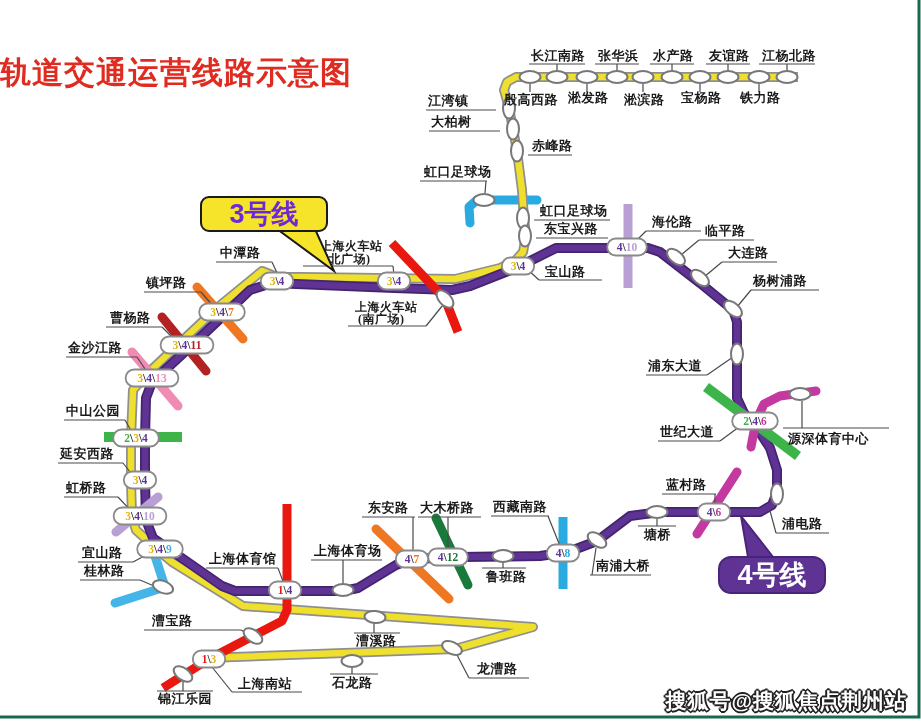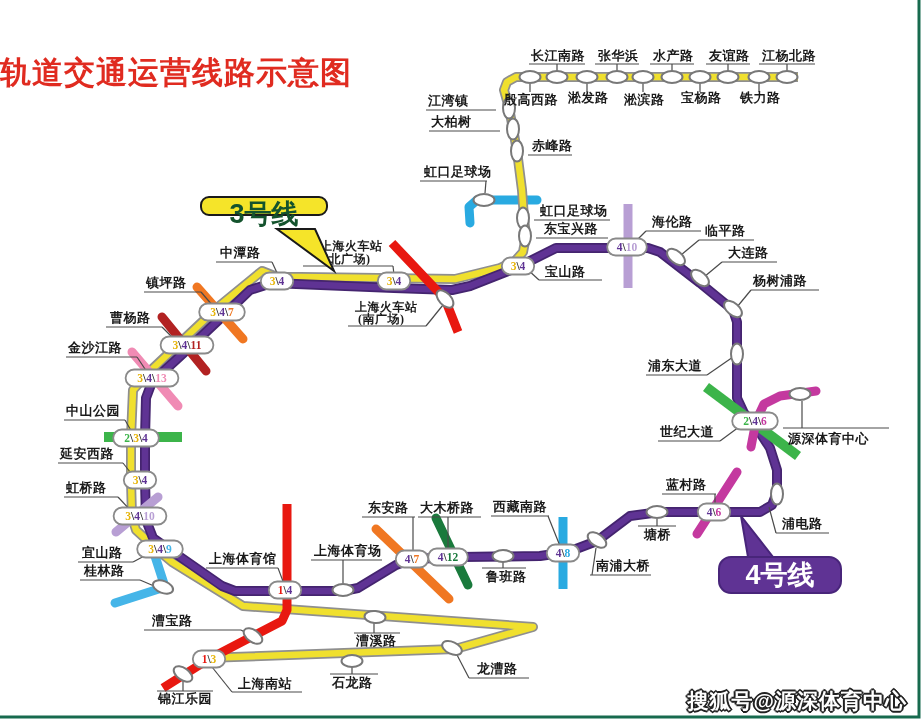--- a/index.html
+++ b/index.html
@@ -2,23 +2,23 @@
 <html><head>
 <meta charset="utf-8">
 <style>
   html,body{margin:0;padding:0;background:#fff;}
   #stage{position:relative;width:921px;height:722px;background:#ffffff;overflow:hidden;
          font-family:"Liberation Sans","DejaVu Sans",sans-serif;}
   #map-svg{position:absolute;left:0;top:0;}
   .page-title{position:absolute;left:0;top:52px;font-size:31px;font-weight:bold;
               letter-spacing:1px;color:#e02b20;white-space:nowrap;}
   .callout{position:absolute;text-align:center;font-weight:bold;box-sizing:border-box;}
-  .callout-3{left:200px;top:196px;width:128px;height:20px;line-height:32px;font-size:27px;
-             color:#14532d;background:#f5e429;border:2.5px solid #1a1a1a;border-radius:9px;}
-  .callout-4{left:718px;top:556px;width:124px;height:38px;line-height:35px;font-size:27px;
+  .callout-3{left:200px;top:196px;width:128px;height:36px;line-height:32px;font-size:27px;
+             color:#6d28d9;background:#f5e429;border:2.5px solid #1a1a1a;border-radius:9px;}
+  .callout-4{left:718px;top:556px;width:108px;height:38px;line-height:35px;font-size:27px;
              color:#fff;background:#5f3394;border:2px solid #48257a;border-radius:13px;}
   .watermark{position:absolute;right:14px;top:687px;font-size:21px;font-weight:bold;
              color:#fff;letter-spacing:1px;white-space:nowrap;
              text-shadow:-2px 0 0 #222,2px 0 0 #222,0 -2px 0 #222,0 2px 0 #222,
                          -1px -1px 0 #222,1px 1px 0 #222,-1px 1px 0 #222,1px -1px 0 #222;}
   text{font-family:"Liberation Serif","DejaVu Serif",serif;}
 </style>
 </head>
 <body>
 
@@ -258,14 +258,14 @@
       <text x="332" y="687" font-size="13" font-weight="bold" fill="#1a1a1a" letter-spacing="0.5">石龙路</text>
       <text x="356" y="645" font-size="13" font-weight="bold" fill="#1a1a1a" letter-spacing="0.5">漕溪路</text>
       <text x="477" y="673" font-size="13" font-weight="bold" fill="#1a1a1a" letter-spacing="0.5">龙漕路</text>
       <polygon points="277,229 315,229 334,271" fill="#f5e429" stroke="#1a1a1a" stroke-width="2"></polygon>
       <polygon points="748,557 773,557 741,516" fill="#5f3394" stroke="#48257a" stroke-width="2"></polygon>
       <polyline points="919,0 919,717 0,717" fill="none" stroke="#176a4e" stroke-width="3"></polyline>
     </svg>
   <div class="page-title">轨道交通运营线路示意图</div>
   <div class="callout callout-3">3号线</div>
   <div class="callout callout-4">4号线</div>
-  <div class="watermark">搜狐号@源深体育中心</div>
+  <div class="watermark">搜狐号@搜狐焦点荆州站</div>
 </div>
 
 </body></html>

